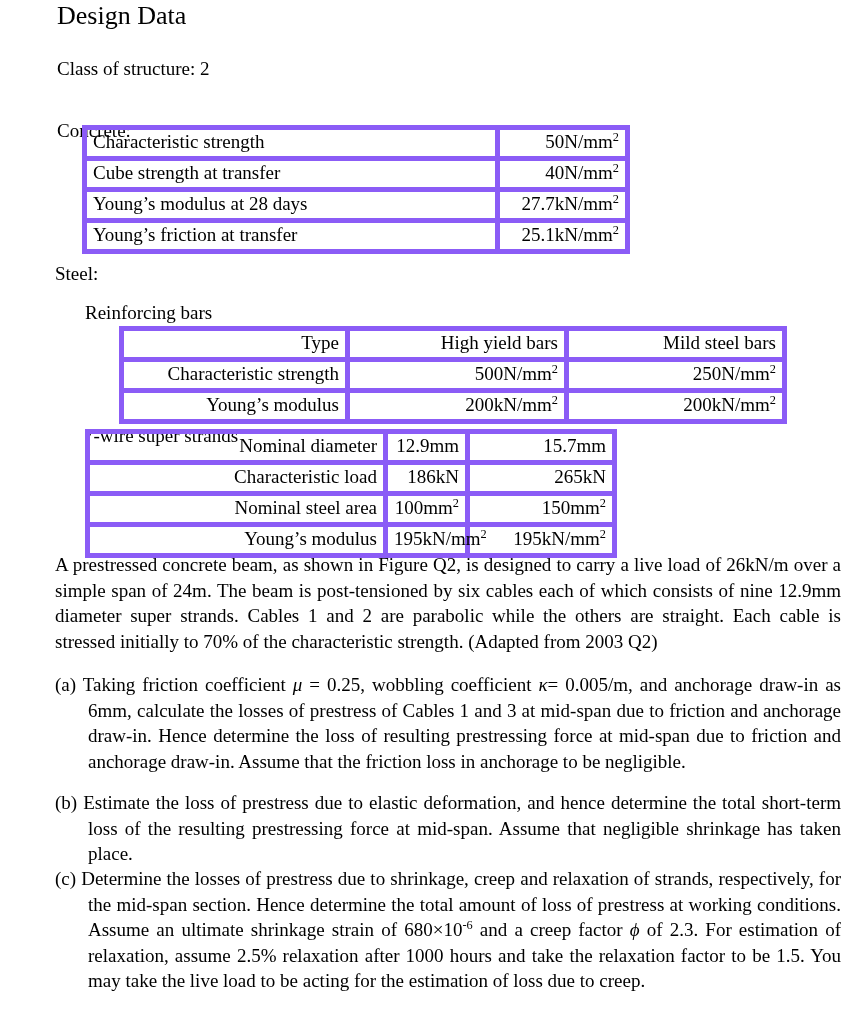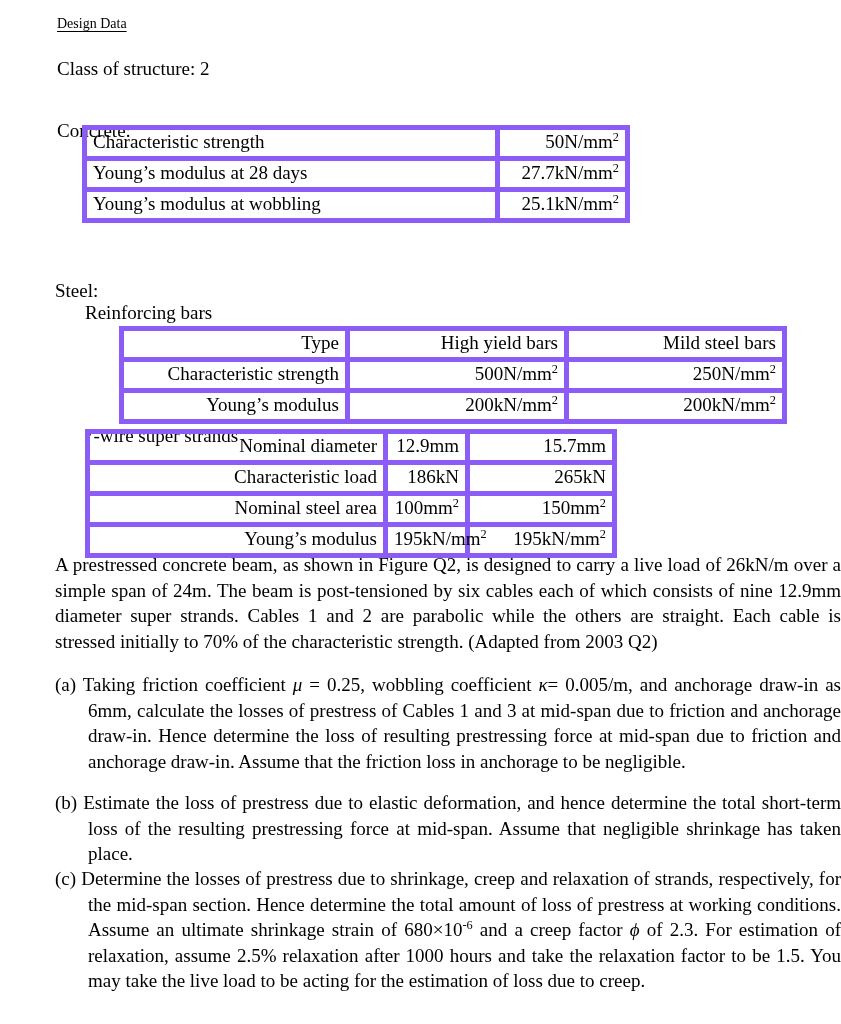--- a/index.html
+++ b/index.html
@@ -19,36 +19,35 @@
     width: 841px;
     height: 1024px;
     box-sizing: border-box;
     padding: 10px 0 0 0;
   }
 
   
   .doc-title {
     position: absolute;
     left: 57px;
-    top: 12px;
-    font-size: 14px;
+    top: 4px;
+    font-size: 26px;
     line-height: 24px;
-    text-decoration: underline;
     text-underline-offset: 3px;
     white-space: nowrap;
   }
   .label {
     position: absolute;
     font-size: 19px;
     line-height: 24px;
     white-space: nowrap;
   }
   .lbl-class   { left: 57px; top: 57px; text-align: right; }
   .lbl-concrete{ left: 57px; top: 105px; margin-top: 14px; }
-  .lbl-steel   { left: 55px; top: 279px; }
+  .lbl-steel   { left: 55px; top: 262px; }
   .lbl-rebars  { left: 85px; top: 301px; }
   .lbl-strands { left: 84px; top: 408px; margin-top: 16px; }
 
   
   table.grid {
     position: absolute;
     border-collapse: collapse;
     font-size: 19px;
     table-layout: fixed;
   }
@@ -132,25 +131,29 @@
     <colgroup>
         <col class="c1">
         <col class="c2">
       </colgroup>
     <tbody>
       <tr>
         <td class="t-left">Characteristic strength</td>
         <td class="t-center"><span>50N/mm</span><sup>2</sup></td>
       </tr>
       <tr>
+        <td class="t-left">Cube strength at transfer</td>
+        <td class="t-center"><span>40N/mm</span><sup>2</sup></td>
+      </tr>
+      <tr>
         <td class="t-left">Young’s modulus at 28 days</td>
         <td class="t-center"><span>27.7kN/mm</span><sup>2</sup></td>
       </tr>
       <tr>
-        <td class="t-left">Young’s modulus at wobbling</td>
+        <td class="t-left">Young’s friction at transfer</td>
         <td class="t-center"><span>25.1kN/mm</span><sup>2</sup></td>
       </tr>
     </tbody>
   </table>
 
   <div class="label lbl-steel">Steel:</div>
   <div class="label lbl-rebars">Reinforcing bars</div>
 
   <table class="grid" id="table-rebars">
     <colgroup>

